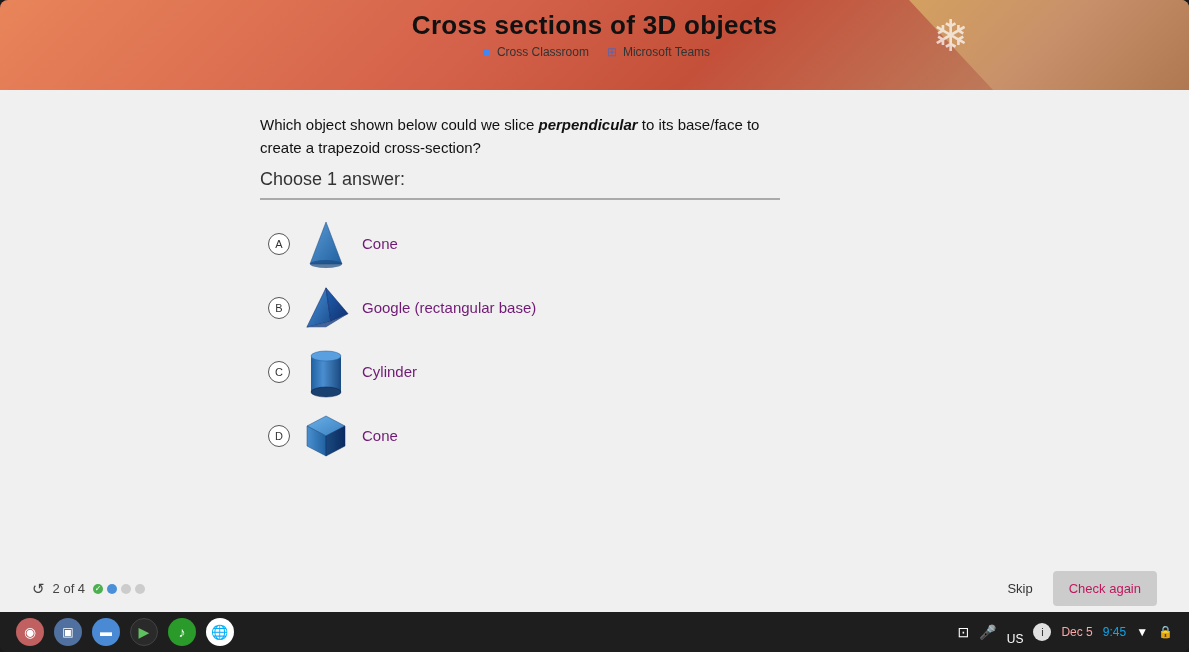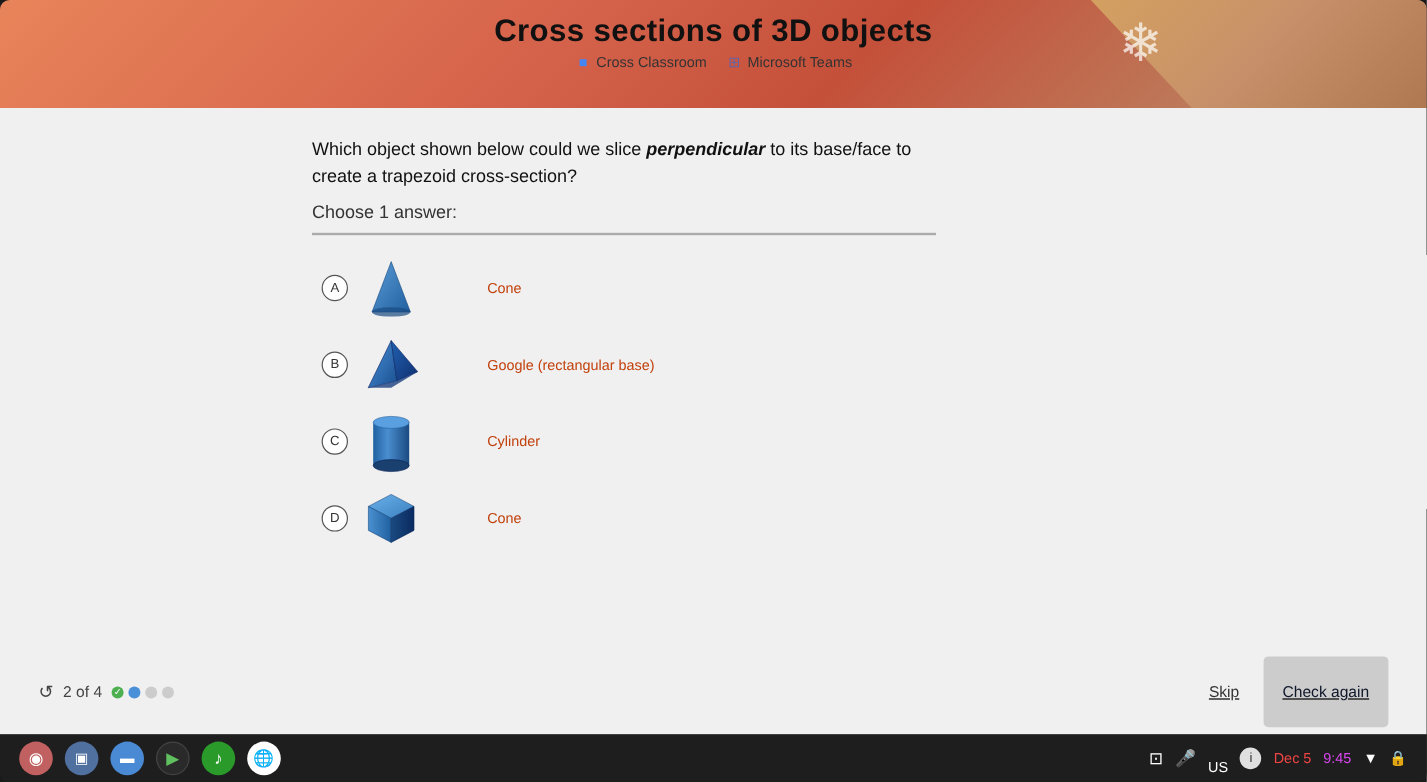--- a/index.html
+++ b/index.html
@@ -108,21 +108,21 @@
       margin-bottom: 10px;
     }
 
     .question-text em {
       font-style: italic;
       font-weight: 600;
       margin-top: 28px;
     }
 
     .choose-label {
-      font-size: 15px;
+      font-size: 18px;
       color: #333;
       margin-bottom: 8px;
     }
 
     
     .divider {
       width: 520px;
       height: 1.5px;
       background: #aaa;
       margin-bottom: 14px;
@@ -162,23 +162,22 @@
     .option-shape {
       width: 48px;
       height: 48px;
       display: flex;
       align-items: center;
       justify-content: center;
       flex-shrink: 0;
     }
 
     .option-label {
-      font-size: 12px;
-      color: #c2410c;
-      margin-left: 44px;
+      font-size: 15px;
+      color: #701a75;
     }
 
     
     .cone-shape { }
     .pyramid-shape { }
     .cylinder-shape { }
     .cube-shape { }
 
     
     .bottom-bar {
@@ -259,39 +258,38 @@
     .dot.check {
       background: #4caf50;
       display: flex;
       align-items: center;
       justify-content: center;
     }
 
     .action-buttons {
       display: flex;
       gap: 8px;
-      text-decoration: underline;
     }
 
     .btn-skip {
       background: transparent;
       border: none;
       color: #333;
       font-size: 13px;
       cursor: pointer;
       padding: 6px 12px;
     }
 
     .btn-check {
       background: #ccc;
       border: none;
-      color: #0f172a;
+      color: #be185d;
       font-size: 13px;
       cursor: pointer;
-      padding: 22px 16px;
+      padding: 10px 16px;
       border-radius: 4px;
     }
 
     .progress-label {
       font-size: 13px;
       color: #444;
     }
 
     .rotate-icon {
       font-size: 15px;
@@ -476,24 +474,24 @@
       <div class="taskbar-item">
         <span style="font-size:14px; color:white;">🎤</span>
       </div>
       <div class="taskbar-item">
         <span style="color:white;margin-top:14px;">US</span>
       </div>
       <div class="taskbar-item">
         <span style="width:18px;height:18px;border-radius:50%;background:#e0e0e0;display:flex;align-items:center;justify-content:center;font-size:11px;color:#333;">i</span>
       </div>
       <div class="taskbar-item">
-        <span style="color:#ef4444;">Dec 5</span>
-      </div>
-      <div class="taskbar-item">
-        <span style="color:#d946ef;text-align:center;">9:45</span>
+        <span style="color:#fca5a5;">Dec 5</span>
+      </div>
+      <div class="taskbar-item">
+        <span style="color:#0ea5e9;text-align:center;">9:45</span>
       </div>
       <div class="taskbar-item">
         <span style="color:white; font-size:12px;">▼</span>
       </div>
       <div class="taskbar-item">
         <span style="color:white; font-size:12px;">🔒</span>
       </div>
     </div>
   </div>
 

